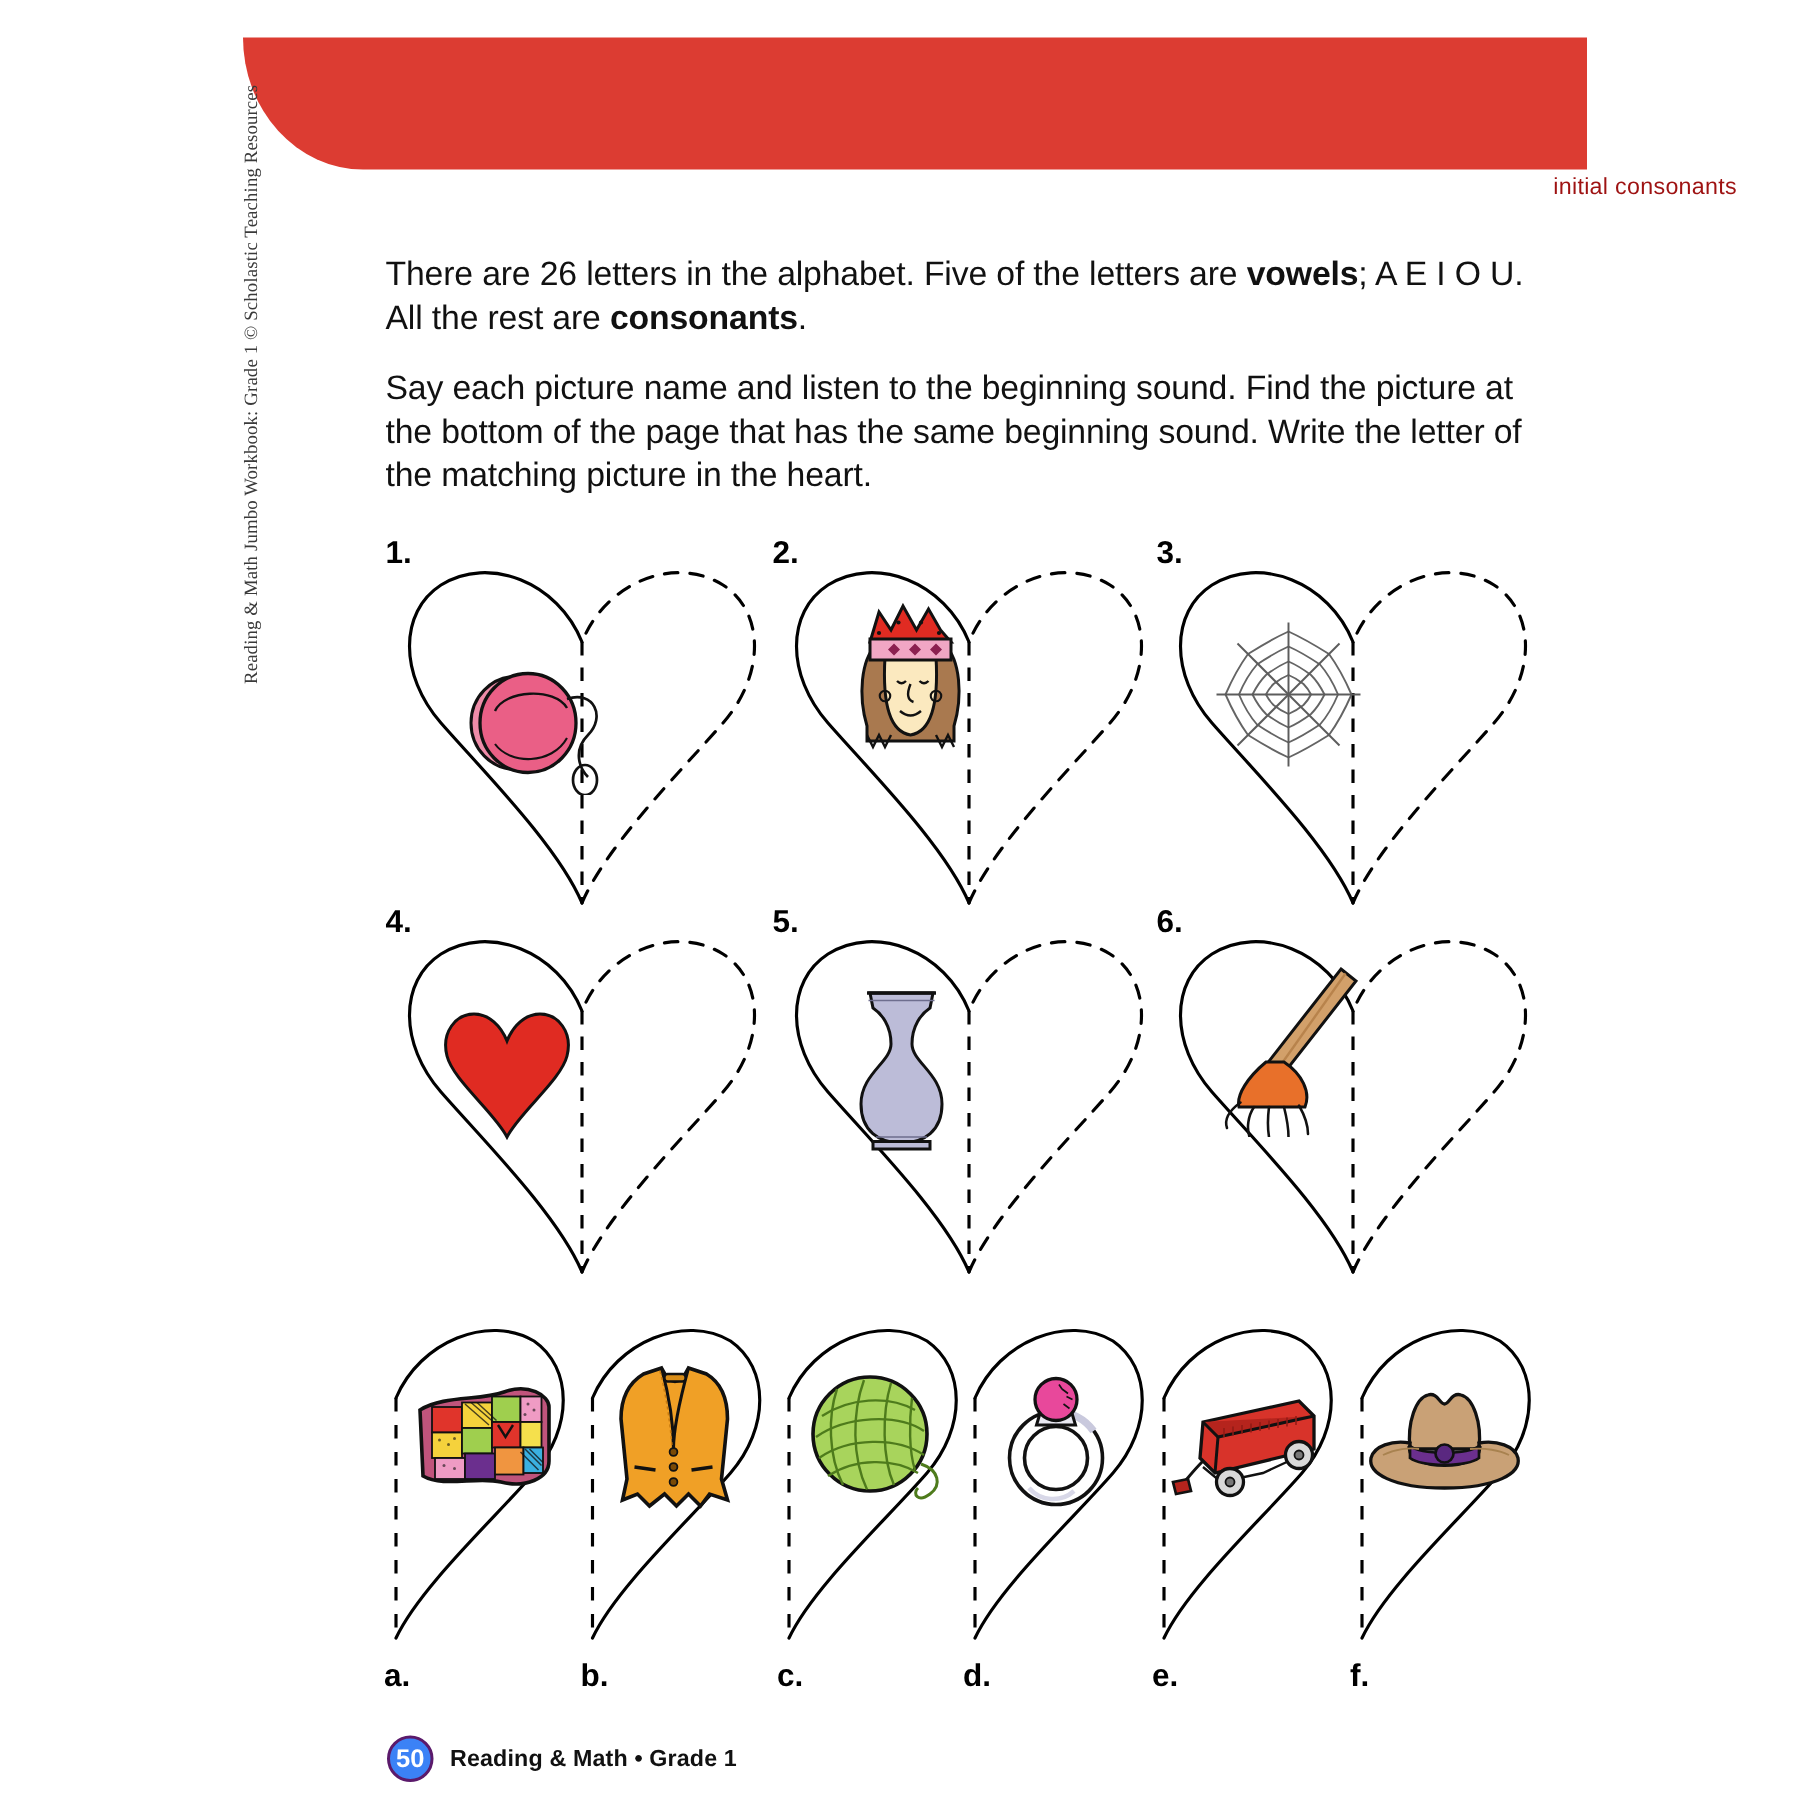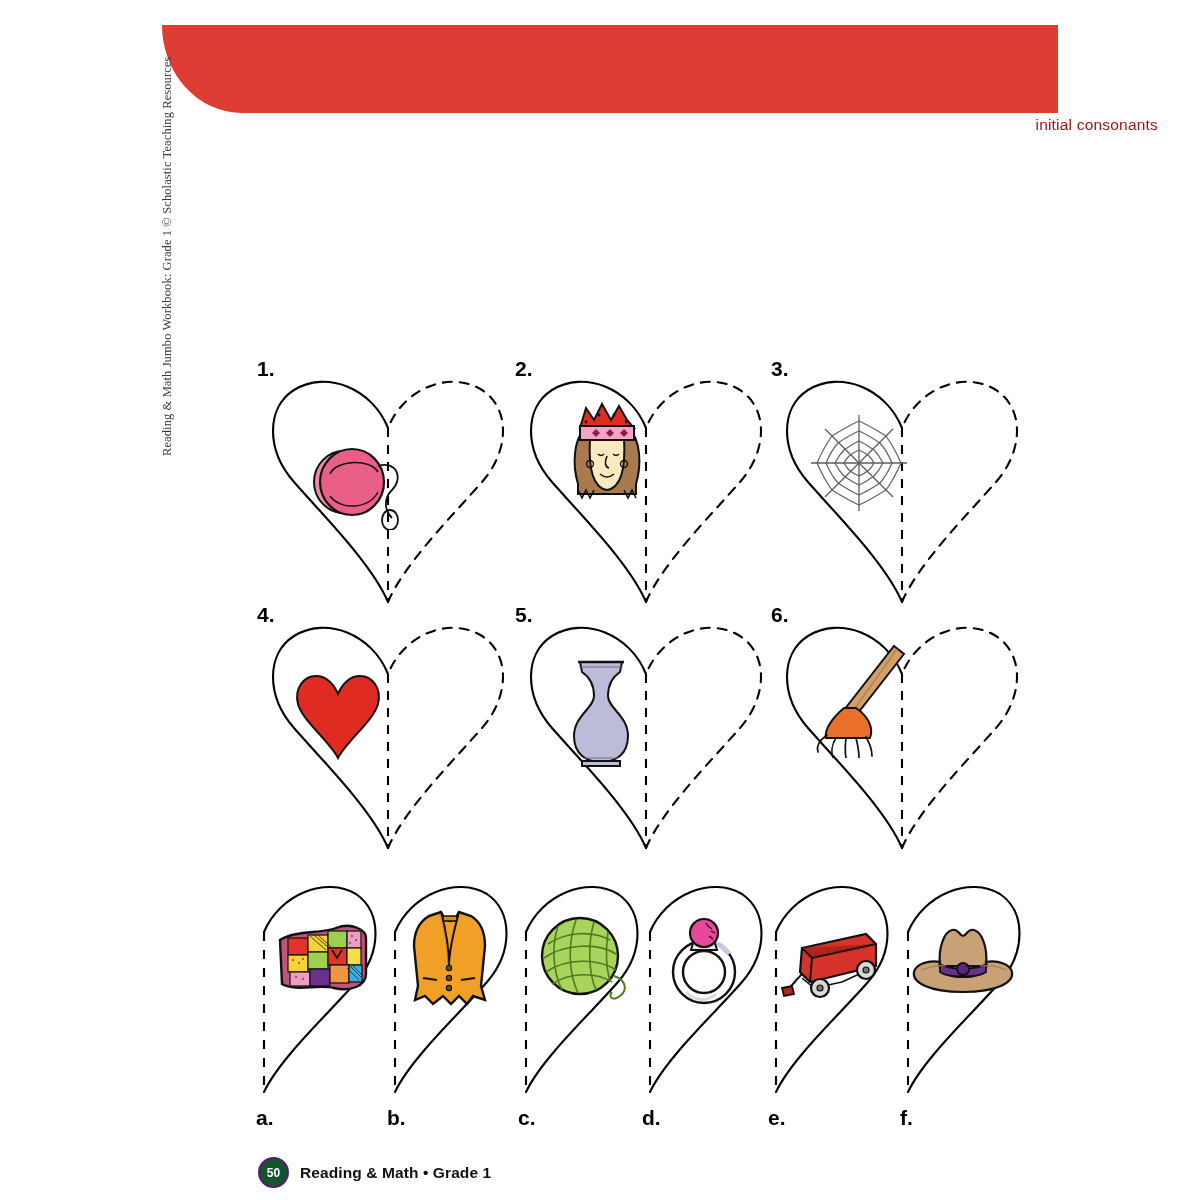--- a/index.html
+++ b/index.html
@@ -127,45 +127,47 @@
     left: 258px;
     top: 1157px;
     display: flex;
     align-items: center;
     gap: 11px;
   }
   #page-badge {
     width: 27px;
     height: 27px;
     border-radius: 50%;
-    background: #14532d;
+    background: #3b82f6;
     border: 2.5px solid #5b1a6b;
     display: flex;
     align-items: center;
     justify-content: center;
     color: #ffffff;
-    font-size: 12px;
+    font-size: 17px;
     font-weight: bold;
   }
   #footer-title {
     font-size: 15.5px;
     font-weight: bold;
     color: #111111;
     letter-spacing: 0.1px;
   }
 </style>
 </head>
 <body>
 
 <div id="header-banner"></div>
 <div id="header-label">initial consonants</div>
 
 <div id="side-credit">Reading &amp; Math Jumbo Workbook: Grade 1 © Scholastic Teaching Resources</div>
 
 <div id="instructions">
+  <p class="para"><span>There are 26 letters in the alphabet. Five of the letters are </span><b>vowels</b><span>; A E I O U. All the rest are </span><b>consonants</b><span>.</span></p>
+  <p class="para">Say each picture name and listen to the beginning sound. Find the picture at the bottom of the page that has the same beginning sound. Write the letter of the matching picture in the heart.</p>
 </div>
 
 <div id="hearts-grid">
 
   <div class="heart-cell" style="left:0px; top:0px;">
     <span class="heart-num">1.</span>
     <svg class="heart-svg" width="255" height="246" viewBox="0 0 255 246">
       <path d="M136 238 C 120 200 70 150 42 118 C 14 86 14 44 42 26 C 74 6 120 24 136 64" fill="none" stroke="#000" stroke-width="2.1" stroke-linecap="round"></path>
       <path d="M136 238 C 152 200 202 150 230 118 C 258 86 258 44 230 26 C 198 6 152 24 136 64" fill="none" stroke="#000" stroke-width="2.1" stroke-dasharray="9 8" stroke-linecap="round"></path>
       <line x1="136" y1="64" x2="136" y2="238" stroke="#000" stroke-width="2.1" stroke-dasharray="9 8"></line>

